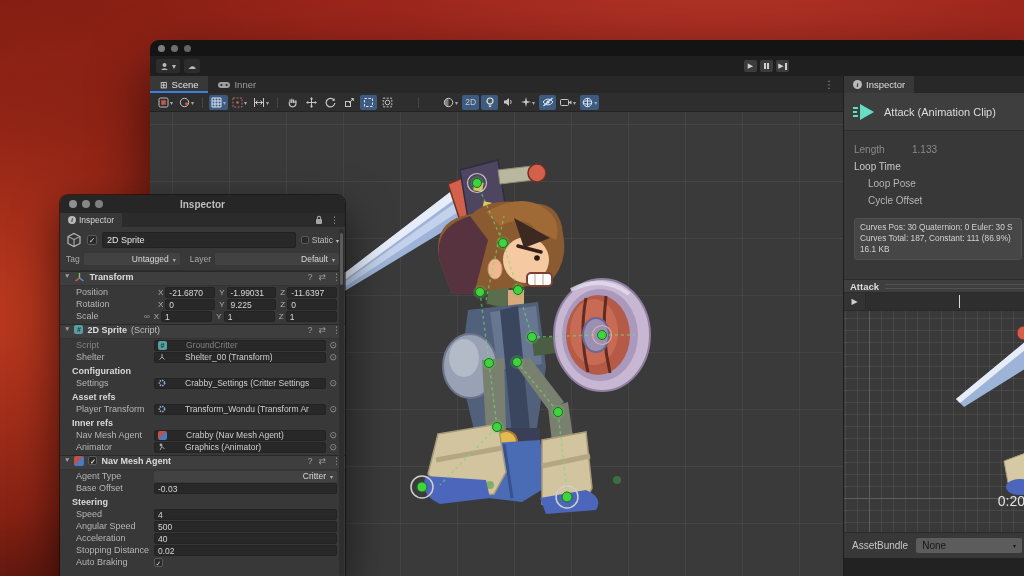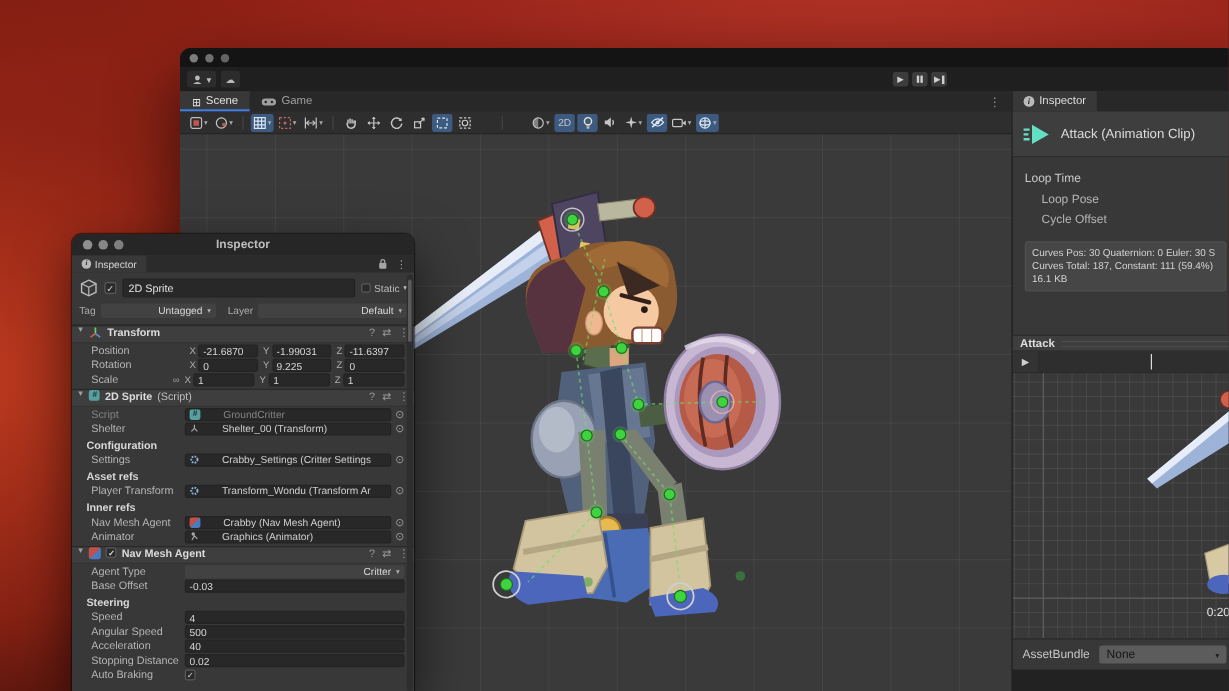--- a/index.html
+++ b/index.html
@@ -67,21 +67,21 @@
   .pv-play{width:22px;display:flex;align-items:center;justify-content:center;color:#cfcfcf;font-size:8px;border-right:1px solid #2a2a2a}
   .pv-scrub{flex:1;position:relative;background:#2e2e2e}
   .playhead{position:absolute;left:93px;top:2px;bottom:2px;width:1px;background:#dadada}
   .pv-view{position:absolute;left:0;right:0;top:32px;height:221px;background:#393939;overflow:hidden;
      background-image:
        linear-gradient(rgba(255,255,255,.07) 1px, transparent 1px),
        linear-gradient(90deg, rgba(255,255,255,.07) 1px, transparent 1px);
      background-size:12px 12px;background-position:1px 7px}
   .axis-v{position:absolute;left:25px;top:0;bottom:0;width:1px;background:#5e5e5e}
   .axis-h{position:absolute;left:0;right:0;top:187px;height:1px;background:#5e5e5e}
-  .pv-time{position:absolute;right:5px;top:194px;font-size:10px;color:#e3e3e3}
+  .pv-time{position:absolute;right:5px;top:182px;font-size:14px;color:#e3e3e3}
   .pv-bottom{position:absolute;left:0;right:0;top:253px;height:26px;background:#383838;border-top:1px solid #2a2a2a;
      display:flex;align-items:center;gap:8px;padding:0 8px}
   .pv-bottom .lab{font-size:10px;color:#c6c6c6}
   .abdrop{flex:1;background:#5c5c5c;border-radius:2px;color:#161616;font-size:10px;padding:2px 6px;display:flex;justify-content:space-between;align-items:center}
   .pv-under{position:absolute;left:0;right:0;top:279px;bottom:0;background:#222}
   
   .fw{position:absolute;left:60px;top:195px;width:285px;height:381px;background:#383838;border-radius:8px 8px 0 0;
       box-shadow:0 18px 45px rgba(0,0,0,.6), 0 0 0 1px rgba(0,0,0,.45);z-index:5;overflow:hidden}
   .fw-title{height:18px;background:#262626;border-radius:8px 8px 0 0;display:flex;align-items:center;justify-content:center;position:relative}
   .fw-title .name{font-size:10px;font-weight:bold;color:#bdbdbd}
@@ -156,21 +156,21 @@
       <div class="tab active">
         <span style="font-size:9px">⊞</span>
         <span>Scene</span>
       </div>
       <div class="tab">
         <svg width="12" height="8" viewBox="0 0 12 8">
           <rect x="0" y="1" width="12" height="6" rx="3" fill="#9f9f9f"></rect>
           <circle cx="3.4" cy="4" r="1.1" fill="#282828"></circle>
             <circle cx="8.6" cy="4" r="1.1" fill="#282828"></circle>
         </svg>
-        <span>Game</span>
+        <span>Inner</span>
       </div>
       <span class="kebab" style="left:674px;top:3px">⋮</span>
     </div>
 
     <div class="mw-toolbar">
       <span class="tbtn">
         <svg width="11" height="11" viewBox="0 0 11 11">
           <rect x="1" y="1" width="9" height="9" rx="1.5" fill="none" stroke="#bdbdbd"></rect>
             <rect x="3.2" y="3.2" width="4.6" height="4.6" fill="#c2574d"></rect>
         </svg>
@@ -438,32 +438,36 @@
         </div>
       </div>
       <div class="insp-head">
         <svg width="24" height="20" viewBox="0 0 24 20">
           <path d="M8 2 22 10 8 18 Z" fill="#63e0c3"></path>
           <path d="M1 6h5M1 10h4M1 14h5" stroke="#63e0c3" stroke-width="2"></path>
         </svg>
         <span class="ttl">Attack (Animation Clip)</span>
       </div>
       <div class="insp-body">
+        <div class="irow dis">
+          <span class="lab">Length</span>
+          <span>1.133</span>
+        </div>
         <div class="irow">
             <span>Loop Time</span>
           </div>
         <div class="irow ind" style="color:#b5b5b5">
             <span>Loop Pose</span>
           </div>
         <div class="irow ind" style="color:#b5b5b5">
             <span>Cycle Offset</span>
           </div>
         <div class="statsbox">
           <div>Curves Pos: 30 Quaternion: 0 Euler: 30 S</div>
-          <div>Curves Total: 187, Constant: 111 (59.4%)</div>
+          <div>Curves Total: 187, Constant: 111 (86.9%)</div>
           <div>16.1 KB</div>
         </div>
       </div>
       <div class="preview">
         <div class="pv-head">
           <b>Attack</b>
           <span class="grip"></span>
         </div>
         <div class="pv-bar">
           <span class="pv-play">▶</span>

